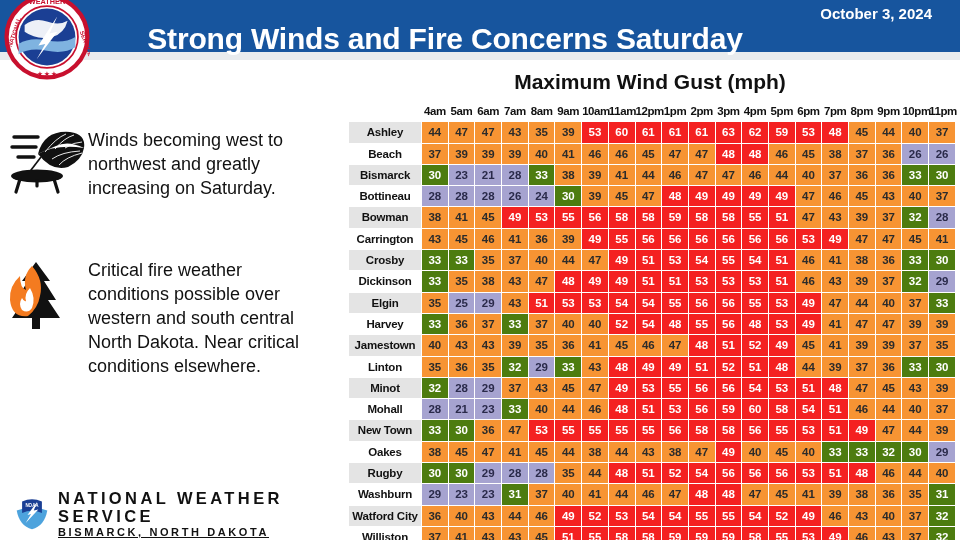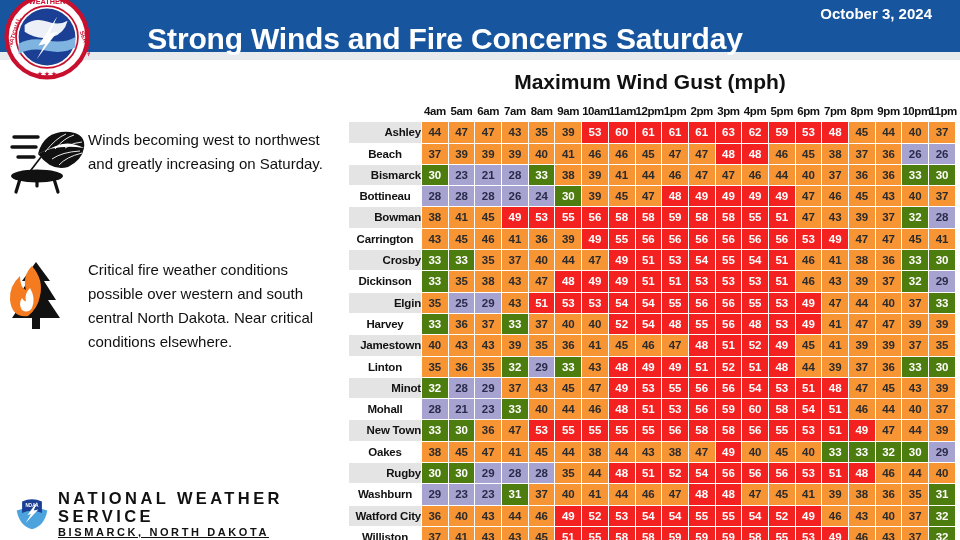--- a/index.html
+++ b/index.html
@@ -33,21 +33,21 @@
     text-align:right;color:#ffffff;font-size:15px;font-weight:bold;line-height:20px;
   }
 
   
   .left-panel{position:absolute;left:0;top:68px;width:340px;height:420px;}
   .bullet{position:relative;display:flex;align-items:flex-start;}
   .bullet#bullet-wind{margin:58px 0 0 0;}
   .bullet#bullet-fire{margin:52px 0 0 0;}
   .bullet-icon{flex:0 0 auto;width:80px;height:78px;margin-left:8px;position:relative;}
   .bullet-text{
-    flex:1 1 auto;font-size:15px;line-height:24px;color:#111;
+    flex:1 1 auto;font-size:18px;line-height:24px;color:#111;
     padding-right:14px;padding-top:2px;
   }
 
   
   .footer-logo{position:absolute;left:14px;top:494px;width:330px;height:40px;display:flex;align-items:center;}
   .noaa-mark{width:36px;height:36px;flex:0 0 auto;margin-right:8px;}
   .nws-words{display:flex;flex-direction:column;}
   .nws-line1{font-size:16.5px;font-weight:bold;letter-spacing:3.4px;color:#111;line-height:18px;}
   .nws-line2{font-size:11px;font-weight:bold;letter-spacing:2.6px;color:#111;line-height:14px;text-decoration:underline;}
 
@@ -66,21 +66,21 @@
   th.hour-head{
     background:#ffffff;color:#111;font-size:10.5px;font-weight:bold;
     height:17px;line-height:17px;border:0;letter-spacing:-0.4px;
   }
   th.corner{background:#ffffff;border:0;width:72px;}
   td.site{
     width:72px;text-align:left;padding-left:5px;
     font-size:11.5px;font-weight:bold;color:#111;
     border:0;letter-spacing:-0.2px;
   }
-  tr.odd td.site{background:#e4e4e4;text-align:right;}
+  tr.odd td.site{background:#e4e4e4;}
   tr.even td.site{background:#ffffff;}
 
   
   .c-purple{background:#4d7c0f;color:#ffffff;}
   .c-lav{background:#a6a3d0;color:#2a2a4a;}
   .c-orange{background:#f79433;color:#2b2b2b;}
   .c-red{background:#f42121;color:#ffffff;}
 </style>
 </head>
 <body>

